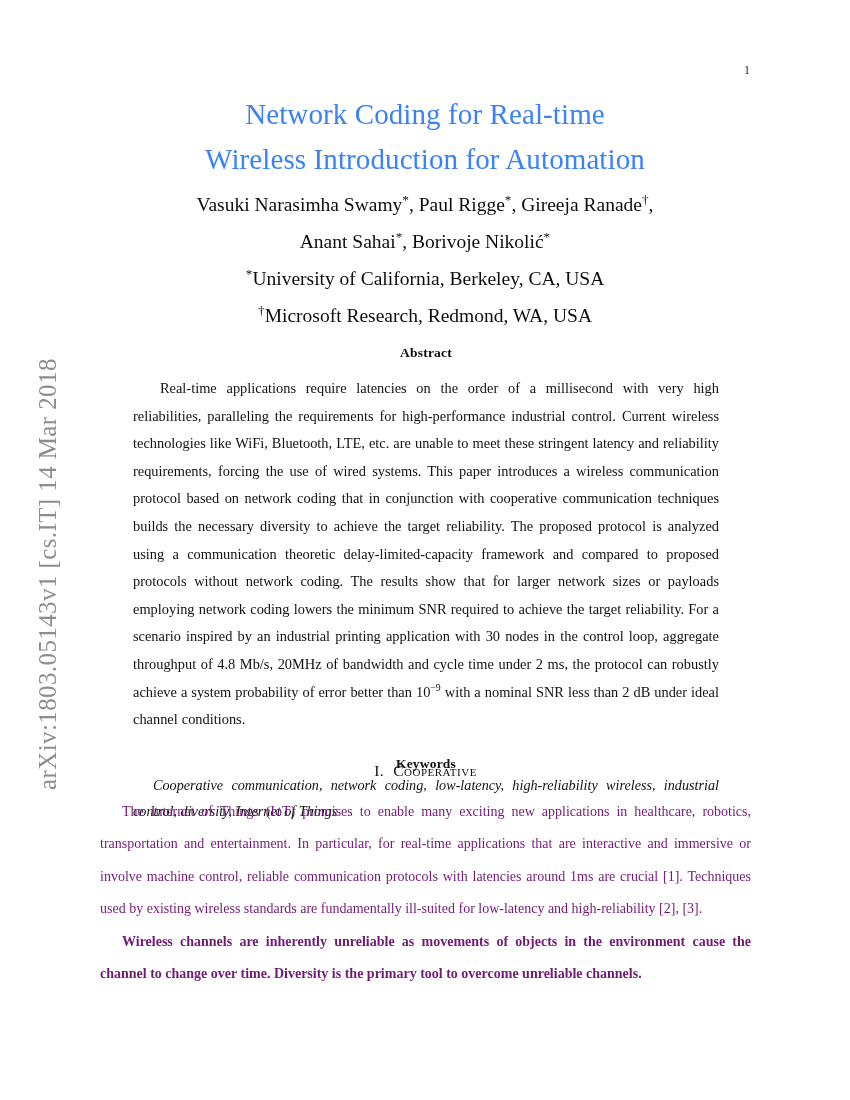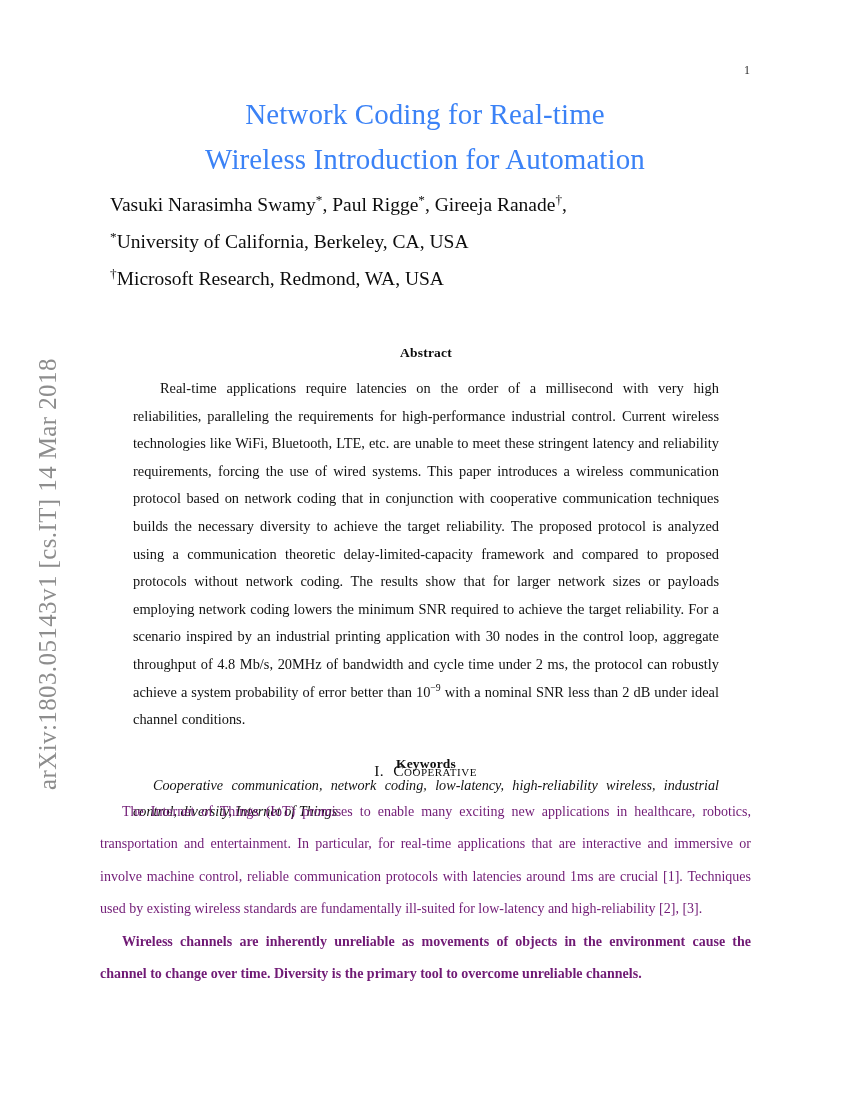--- a/index.html
+++ b/index.html
@@ -55,21 +55,21 @@
     letter-spacing: 0.1px;
     color: #3b82f6;
   }
 
   
   .authors-block {
     position: absolute;
     top: 186px;
     left: 110px;
     width: 630px;
-    text-align: left;
+    text-align: center;
   }
   .author-line {
     font-size: 19.5px;
     line-height: 37px;
     color: #0d0d0d;
   }
   .affil-line {
     font-size: 19.5px;
     line-height: 37px;
     color: #0d0d0d;
@@ -155,20 +155,21 @@
 
   <div class="page-number">1</div>
 
   <div class="title-block">
     <div class="title-line">Network Coding for Real-time</div>
     <div class="title-line">Wireless Introduction for Automation</div>
   </div>
 
   <div class="authors-block">
     <div class="author-line"><span>Vasuki Narasimha Swamy</span><sup>*</sup><span>, Paul Rigge</span><sup>*</sup><span>, Gireeja Ranade</span><sup>†</sup><span>,</span></div>
+    <div class="author-line"><span>Anant Sahai</span><sup>*</sup><span>, Borivoje Nikolić</span><sup>*</sup></div>
     <div class="affil-line"><sup>*</sup><span>University of California, Berkeley, CA, USA</span></div>
     <div class="affil-line"><sup>†</sup><span>Microsoft Research, Redmond, WA, USA</span></div>
   </div>
 
   <div class="abstract-block">
     <div class="section-heading">Abstract</div>
     <div class="abstract-body"><span>Real-time applications require latencies on the order of a millisecond with very high reliabilities, paralleling the requirements for high-performance industrial control. Current wireless technologies like WiFi, Bluetooth, LTE, etc. are unable to meet these stringent latency and reliability requirements, forcing the use of wired systems. This paper introduces a wireless communication protocol based on network coding that in conjunction with cooperative communication techniques builds the necessary diversity to achieve the target reliability. The proposed protocol is analyzed using a communication theoretic delay-limited-capacity framework and compared to proposed protocols without network coding. The results show that for larger network sizes or payloads employing network coding lowers the minimum SNR required to achieve the target reliability. For a scenario inspired by an industrial printing application with 30 nodes in the control loop, aggregate throughput of 4.8 Mb/s, 20MHz of bandwidth and cycle time under 2 ms, the protocol can robustly achieve a system probability of error better than </span><span>10</span><sup>−9</sup><span> with a nominal SNR less than 2 dB under ideal channel conditions.</span></div>
 
     <div class="section-heading kw-heading">Keywords</div>
     <div class="keywords-body">Cooperative communication, network coding, low-latency, high-reliability wireless, industrial control, diversity, Internet of Things</div>

